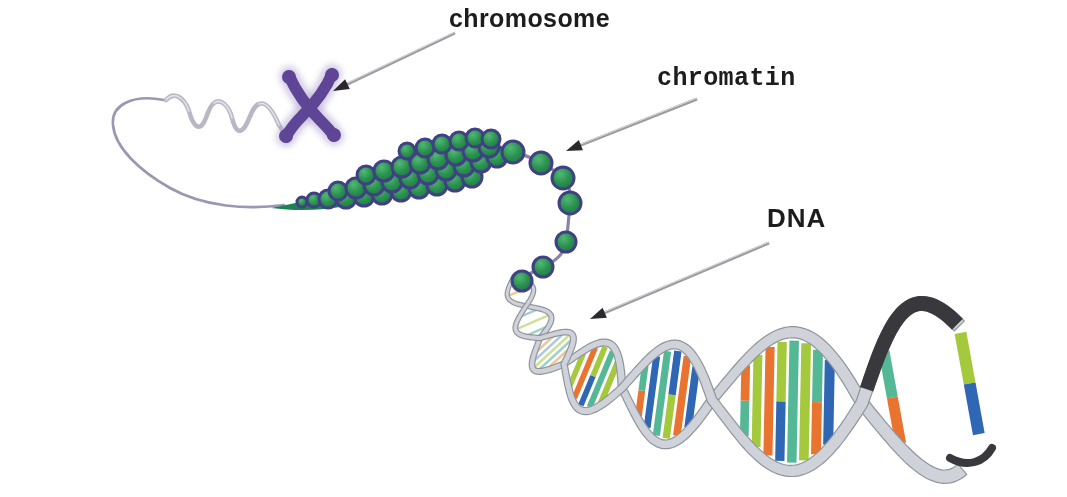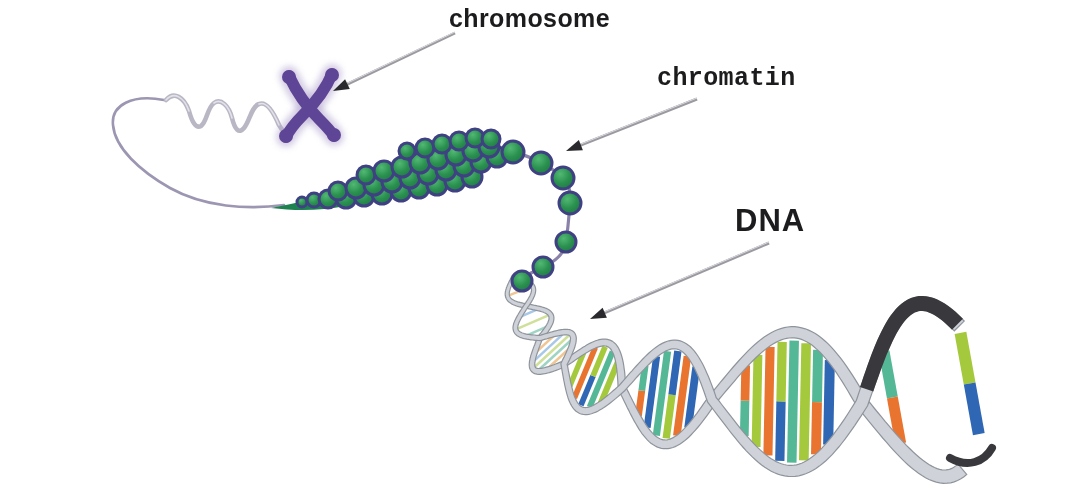--- a/index.html
+++ b/index.html
@@ -14,21 +14,21 @@
   .label{
     position:absolute;
     font-weight:700;
     color:#1c1c1e;
     letter-spacing:.4px;
     white-space:nowrap;
     user-select:none;
   }
   .lbl-chromosome{left:449px;top:4px;font-size:25px;}
   .lbl-chromatin{left:657px;top:64px;font-size:25px;font-family:Liberation Mono, monospace;}
-  .lbl-dna{left:735px;top:203px;font-size:31px;letter-spacing:1px;}
+  .lbl-dna{left:767px;top:203px;font-size:26px;letter-spacing:1px;}
 </style>
 </head>
 <body>
 
 <div class="stage">
   <svg id="scene" width="1067" height="497" viewBox="0 0 1067 497">
     <defs>
       <filter id="halo-blur" x="-40%" y="-40%" width="180%" height="180%">
         <feGaussianBlur stdDeviation="3.2"></feGaussianBlur>
       </filter>

